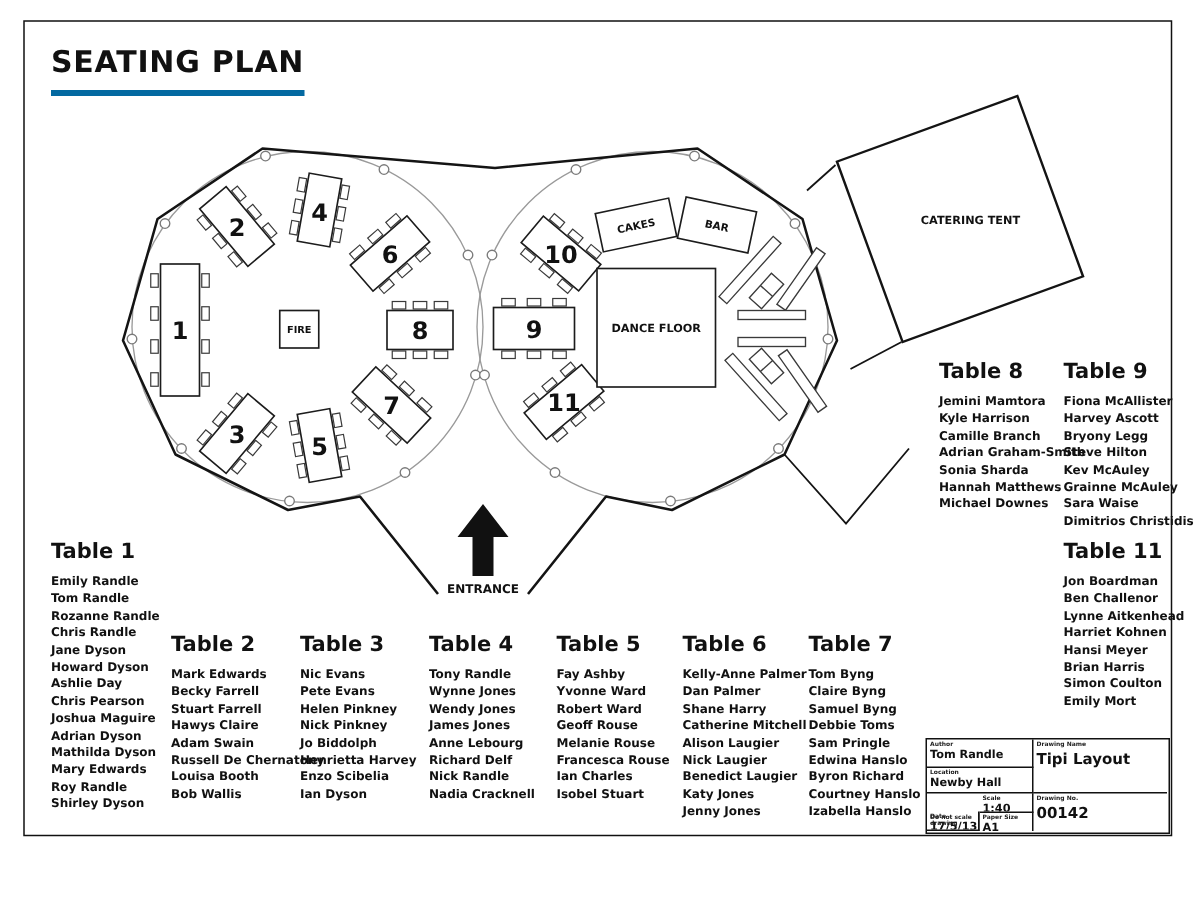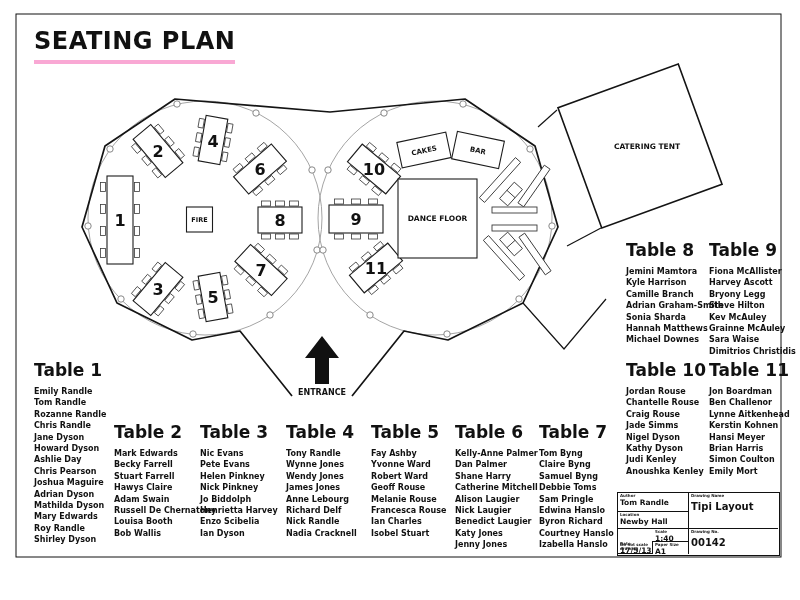--- a/index.html
+++ b/index.html
@@ -2,36 +2,36 @@
 <html><head>
 <meta charset="utf-8">
 <style>
   html,body { margin:0; padding:0; background:#e8e8e8; }
   .page {
     position:relative; width:800px; height:600px; background:#ffffff;
     font-family:"DejaVu Sans", sans-serif; color:#111; overflow:hidden;
   }
   .page-title {
     position:absolute; left:34px; top:24px; margin:0;
-    font-size:24px; font-weight:700; letter-spacing:0.5px;
-    border-bottom:4px solid #f9a8d4; padding-bottom:2px; line-height:34px;
+    font-size:20px; font-weight:700; letter-spacing:0.5px;
+    border-bottom:4px solid #0369a1; padding-bottom:2px; line-height:34px;
   }
   svg { position:absolute; left:0; top:0; }
   svg text { font-family:"DejaVu Sans", sans-serif; fill:#111; }
   .tbl   { fill:#fff; stroke:#1c1c1c; stroke-width:1.1; }
   .chair { fill:#fff; stroke:#3a3a3a; stroke-width:0.8; }
   .bench { fill:#fff; stroke:#3a3a3a; stroke-width:0.9; }
   .pole  { fill:#fff; stroke:#7a7a7a; stroke-width:0.9; }
   .ring  { fill:none; stroke:#9a9a9a; stroke-width:0.9; }
   .wall  { fill:none; stroke:#141414; stroke-width:1.7; stroke-linejoin:round; }
   .thin  { fill:none; stroke:#141414; stroke-width:1.2; }
   .num   { font-size:16px; font-weight:700; text-anchor:middle; }
   .slab  { font-weight:700; text-anchor:middle; }
   .guests { position:absolute; width:86px; }
-  .guests .tname { font-size:17px; font-weight:700; margin:0 0 6px 0; white-space:nowrap; }
+  .guests .tname { font-size:14px; font-weight:700; margin:0 0 6px 0; white-space:nowrap; }
   .guests .names div { font-size:8px; font-weight:700; line-height:11.4px; white-space:nowrap; }
   .tblock { position:absolute; left:617px; top:492px; width:163px; height:64px;
             border:1.5px solid #111; box-sizing:border-box; background:#fff; }
   .cell { position:absolute; box-sizing:border-box; padding:1px 2px; overflow:hidden; }
   .cell .lbl { display:block; font-size:4px; line-height:4px; font-weight:700; color:#222; }
   .cell .val { display:block; font-size:7.5px; font-weight:700; line-height:8px; margin-top:1px; white-space:nowrap; }
   .cell .val.big  { font-size:10px; line-height:13px; margin-top:2px; }
   .br { border-right:1px solid #111; } .bb { border-bottom:1px solid #111; }
 </style>
 </head>
@@ -358,40 +358,27 @@
         <div>Fiona McAllister</div>
         <div>Harvey Ascott</div>
         <div>Bryony Legg</div>
         <div>Steve Hilton</div>
         <div>Kev McAuley</div>
         <div>Grainne McAuley</div>
         <div>Sara Waise</div>
         <div>Dimitrios Christidis</div>
       </div>
   </div>
-  <div class="guests" style="left:626px;top:360px">
-    <div class="tname">Table 10</div>
-    <div class="names">
-        <div>Jordan Rouse</div>
-        <div>Chantelle Rouse</div>
-        <div>Craig Rouse</div>
-        <div>Jade Simms</div>
-        <div>Nigel Dyson</div>
-        <div>Kathy Dyson</div>
-        <div>Judi Kenley</div>
-        <div>Anoushka Kenley</div>
-      </div>
-  </div>
   <div class="guests" style="left:709px;top:360px">
     <div class="tname">Table 11</div>
     <div class="names">
         <div>Jon Boardman</div>
         <div>Ben Challenor</div>
         <div>Lynne Aitkenhead</div>
-        <div>Kerstin Kohnen</div>
+        <div>Harriet Kohnen</div>
         <div>Hansi Meyer</div>
         <div>Brian Harris</div>
         <div>Simon Coulton</div>
         <div>Emily Mort</div>
       </div>
   </div>
 
   <div class="tblock">
     <div class="cell br bb" style="left:0;top:0;width:71px;height:19px">
       <span class="lbl">Author</span>

